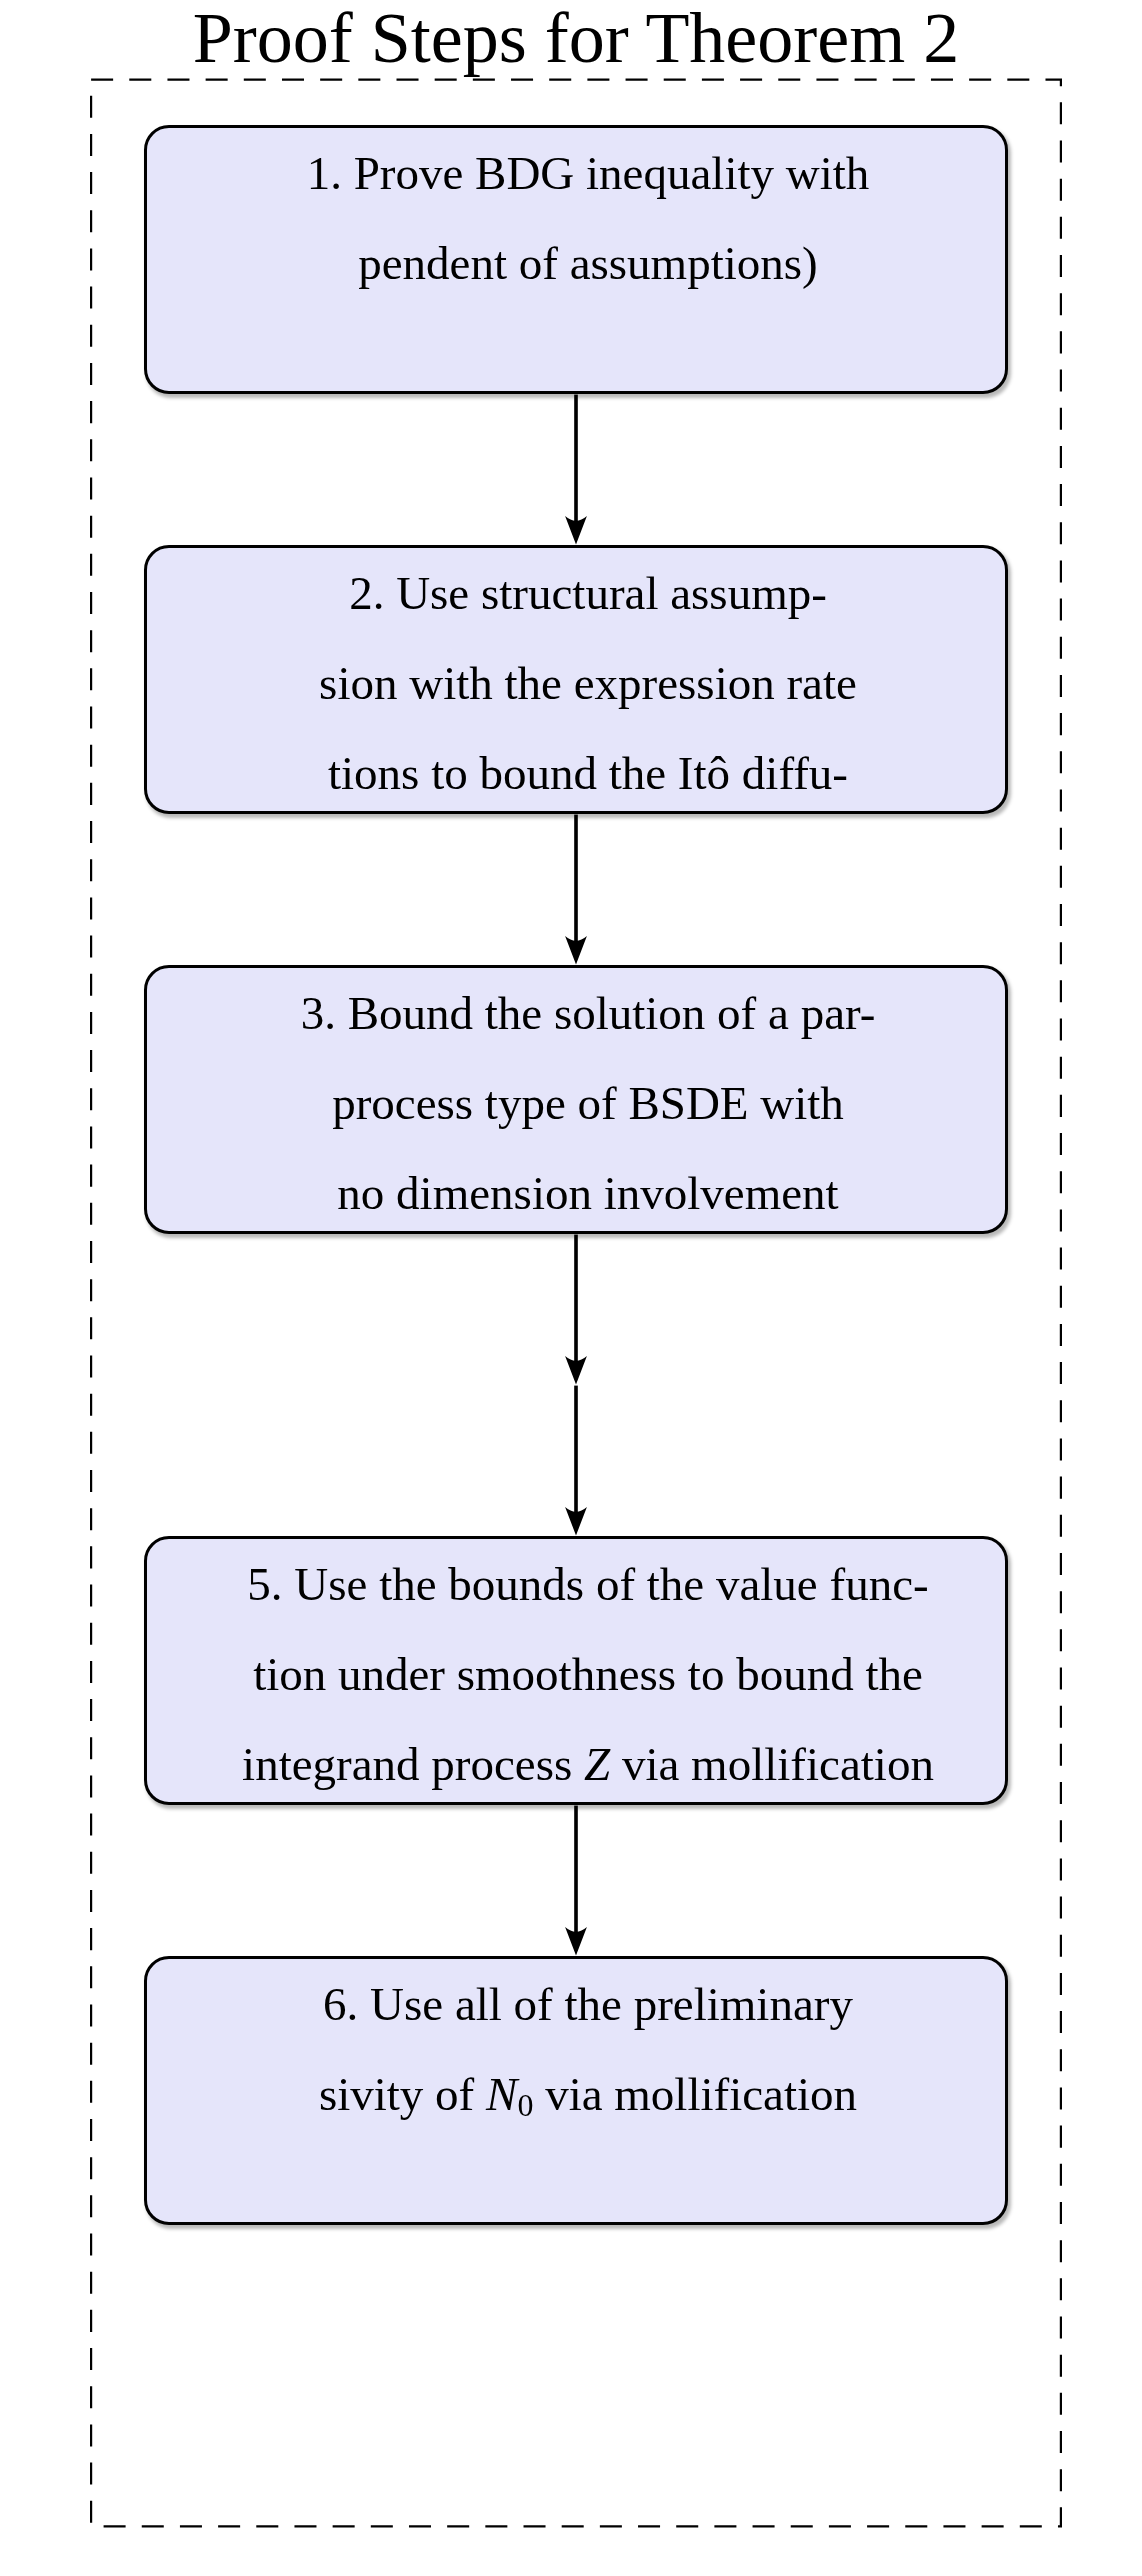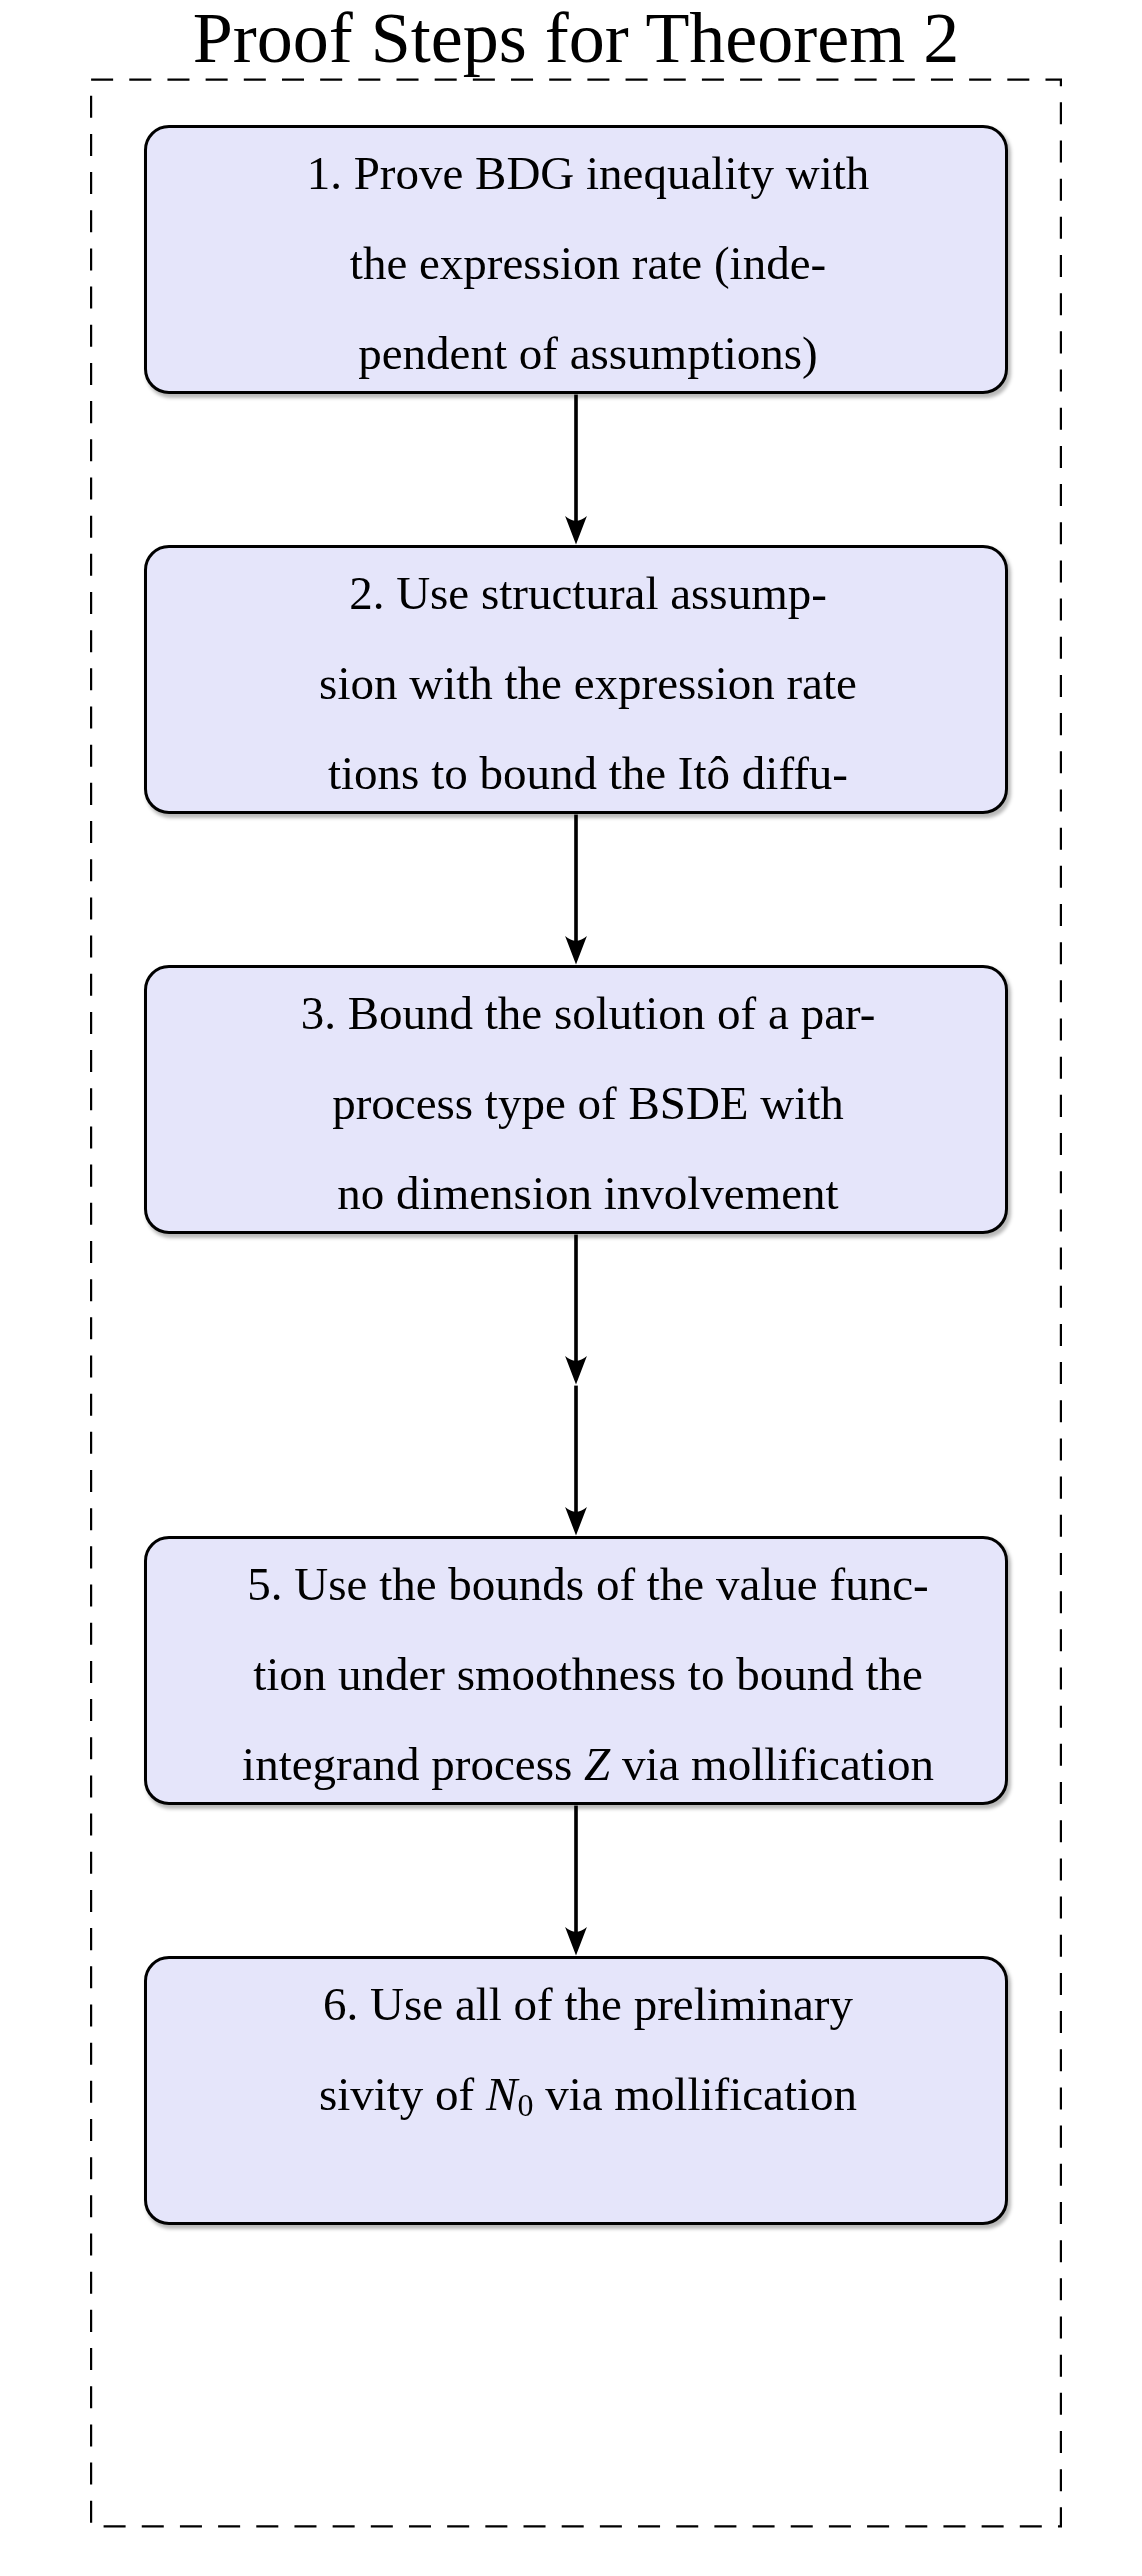--- a/index.html
+++ b/index.html
@@ -95,21 +95,20 @@
   <div class="title">Proof Steps for Theorem 2</div>
 
   <div class="dashed-frame">
     <svg class="frame-border-svg" width="972" height="2450" viewBox="0 0 1324 3336">
       <rect x="1.5" y="1.5" width="1321" height="3333" fill="none" style="stroke: var(--line-color, #000000);" stroke-width="3" stroke-dasharray="30 22"></rect>
     </svg>
 
     <div class="flow" id="flow">
   <div class="box">
           <div class="line"><span>1. Prove BDG inequality with</span></div>
-          <div class="line"><span>the expression rate (inde-</span></div>
           <div class="line"><span>pendent of assumptions)</span></div>
         </div>
 
   <div class="arrow">
     <svg width="32" height="151" viewBox="0 0 44 206">
       <line x1="22" y1="0" x2="22" y2="191" stroke-width="5" style="stroke: var(--line-color, #000000);"></line>
       <path d="M22 206 L7 167 Q22 180 37 167 Z" style="fill: var(--line-color, #000000);"></path>
     </svg>
   </div>
 

